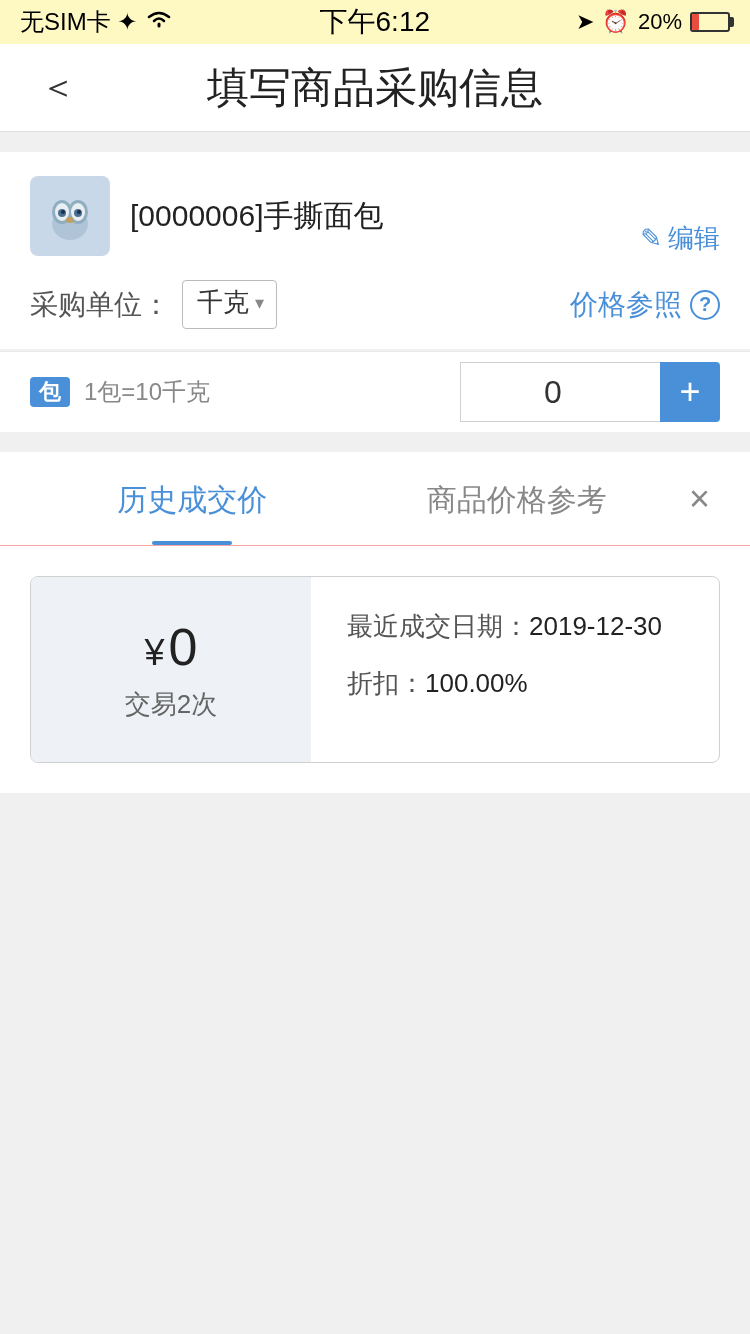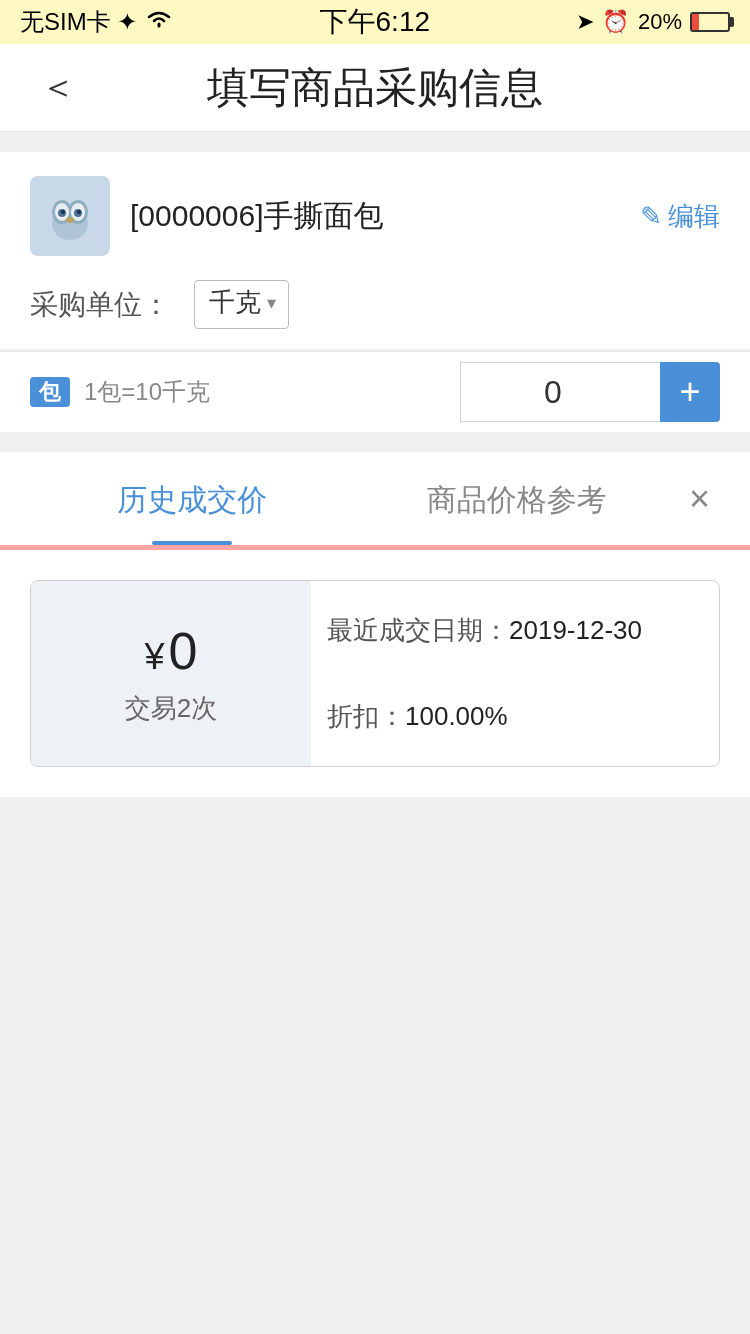--- a/index.html
+++ b/index.html
@@ -93,21 +93,21 @@
     }
 
     
     .product-section {
       background: #fff;
       padding: 24px 30px 20px;
       margin-top: 20px;
     }
     .product-top-row {
       display: flex;
-      align-items: center;
+      align-items: flex-end;
       justify-content: space-between;
     }
     .product-info {
       display: flex;
       align-items: center;
       gap: 20px;
     }
     .product-thumbnail {
       width: 80px;
       height: 80px;
@@ -142,21 +142,21 @@
       display: flex;
       align-items: center;
       justify-content: space-between;
       margin-top: 24px;
     }
     .unit-label {
       font-size: 28px;
       color: #555;
       display: flex;
       align-items: center;
-      gap: 24px;
+      gap: 12px;
     }
     .unit-select {
       display: inline-flex;
       align-items: center;
       border: 1px solid #bbb;
       border-radius: 4px;
       padding: 4px 12px 8px 14px;
       font-size: 26px;
       color: #333;
       background: #fff;
@@ -253,21 +253,21 @@
     }
 
     
     .tabs-container {
       background: #fff;
       margin-top: 20px;
     }
     .tabs-header {
       display: flex;
       align-items: center;
-      border-bottom: 5px solid #fca5a5;
+      border-bottom: 1px solid #fca5a5;
       padding: 0 30px;
       position: relative;
     }
     .tab-item {
       flex: 1;
       text-align: center;
       padding: 28px 0 24px;
       font-size: 30px;
       color: #888;
       cursor: pointer;
@@ -330,25 +330,25 @@
     .card-price-value {
       font-size: 52px;
     }
     .card-trade-count {
       font-size: 26px;
       color: #666;
       margin-top: 10px;
     }
     .card-right {
       flex: 1;
-      padding: 30px 16px;
+      padding: 30px 36px;
       display: flex;
       flex-direction: column;
       gap: 18px;
-      justify-content: space-between;
+      justify-content: flex-start;
     }
     .card-detail-row {
       font-size: 26px;
       color: #444;
       line-height: 1.5;
     }
     .detail-label {
       color: #555;
     }
     .detail-value {
@@ -417,20 +417,24 @@
       <span>编辑</span>
     </div>
   </div>
   <div class="product-unit-row">
     <div class="unit-label">
       <span>采购单位：</span>
       <div class="unit-select">
         <span>千克</span>
         <span class="chevron">▾</span>
       </div>
+    </div>
+    <div class="price-ref">
+      <span>价格参照</span>
+      <div class="help-circle">?</div>
     </div>
   </div>
 </div>
 
 <div class="qty-section">
   <div class="qty-row">
     <div class="qty-unit-label">
       <div class="qty-box-icon">
         <span>包</span>
       </div>

